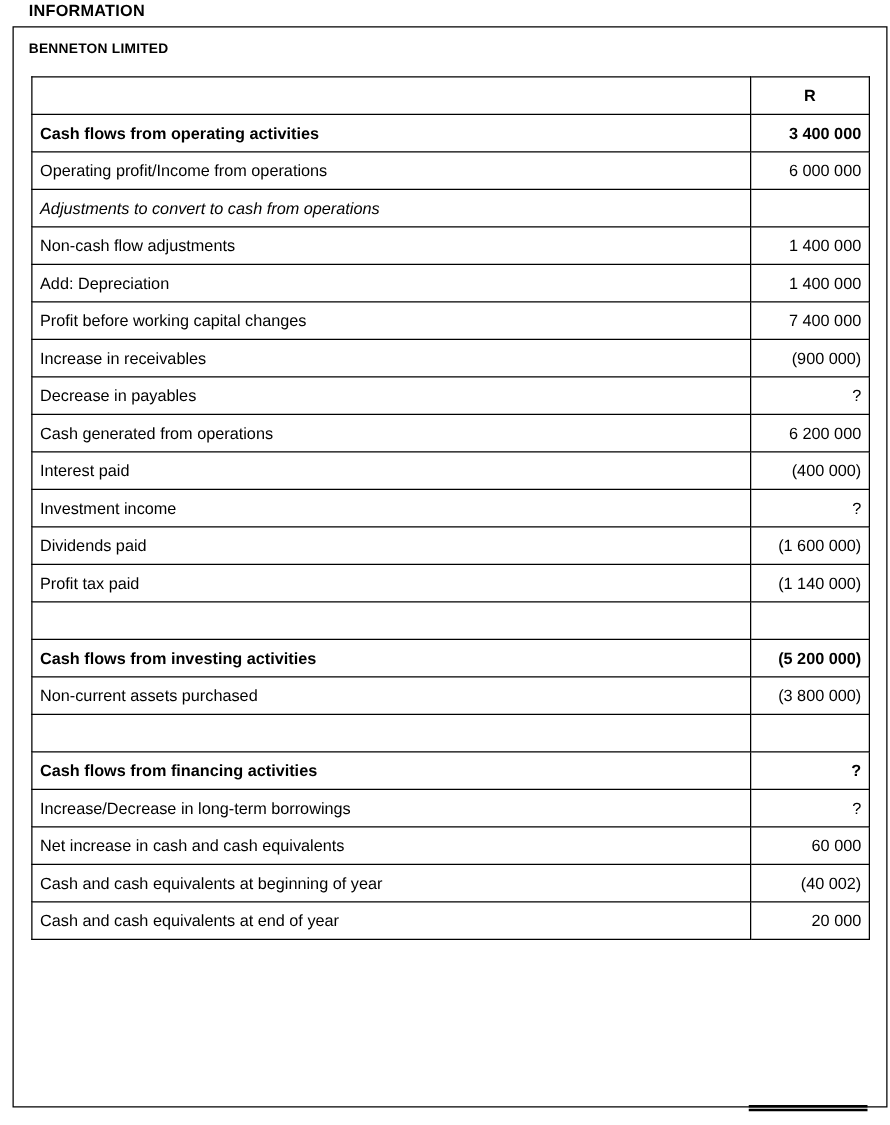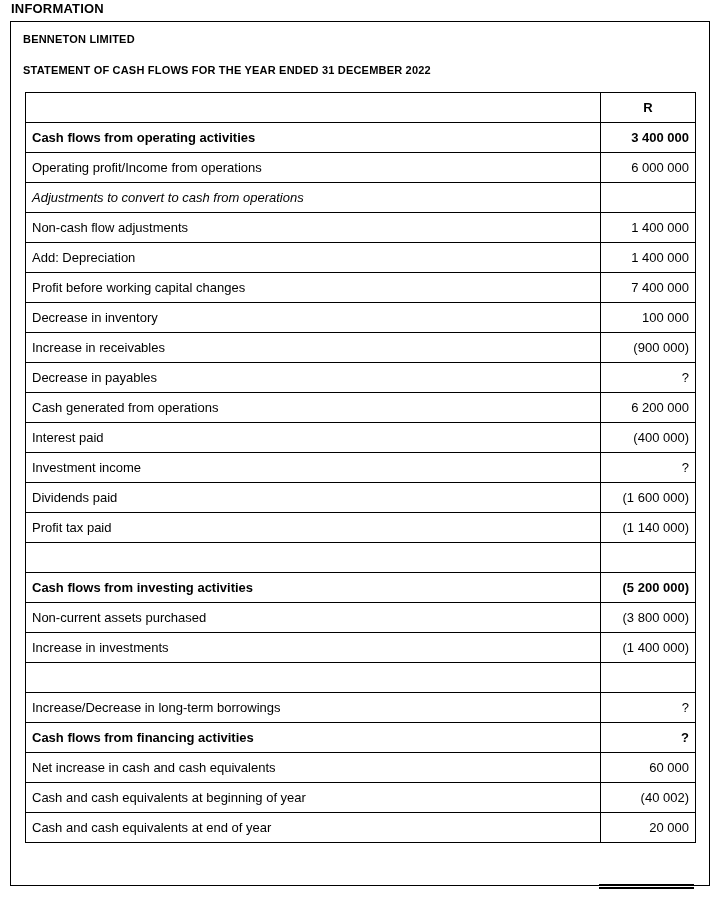--- a/index.html
+++ b/index.html
@@ -13,21 +13,21 @@
     height: 900px;
     font-family: "Liberation Sans", sans-serif;
     color: #000000;
     overflow: hidden;
     position: relative;
   }
 
   
   .info-caption {
     position: absolute;
-    left: 11px;
+    left: 23px;
     top: 1px;
     font-size: 13px;
     font-weight: bold;
     letter-spacing: 0.2px;
     line-height: 16px;
   }
 
   
   .doc-frame {
     position: absolute;
@@ -109,21 +109,20 @@
 </style>
 </head>
 <body>
 
 <div class="info-caption">INFORMATION</div>
 
 <div class="doc-frame">
 
   <div class="doc-heading">
     <div class="line heading-company">BENNETON LIMITED</div>
-    <div class="line heading-title">STATEMENT OF CASH FLOWS FOR THE YEAR ENDED 31 DECEMBER 2022</div>
   </div>
 
   <div class="cf-table-wrap">
     <table class="cf">
       <colgroup>
         <col class="c-label">
         <col class="c-amount">
       </colgroup>
       <tbody>
 
@@ -156,24 +155,20 @@
           <td class="label">Add: Depreciation</td>
           <td class="amount box-t box-b box-x">1 400 000</td>
         </tr>
 
         <tr>
           <td class="label">Profit before working capital changes</td>
           <td class="amount">7 400 000</td>
         </tr>
 
 
-        <tr>
-          <td class="label">Decrease in inventory</td>
-          <td class="amount box-t box-x">100 000</td>
-        </tr>
 
         <tr>
           <td class="label">Increase in receivables</td>
           <td class="amount box-x">(900 000)</td>
         </tr>
 
         <tr>
           <td class="label">Decrease in payables</td>
           <td class="amount center box-b box-x">?</td>
         </tr>
@@ -211,38 +206,34 @@
         <tr>
           <td class="label bold">Cash flows from investing activities</td>
           <td class="amount bold">(5 200 000)</td>
         </tr>
 
         <tr>
           <td class="label">Non-current assets purchased</td>
           <td class="amount box-t box-x">(3 800 000)</td>
         </tr>
 
-        <tr>
-          <td class="label">Increase in investments</td>
-          <td class="amount box-b box-x">(1 400 000)</td>
-        </tr>
 
         <tr>
           <td class="label"></td>
           <td class="amount"></td>
         </tr>
 
         <tr>
+          <td class="label bold">Cash flows from financing activities</td>
+          <td class="amount bold center">?</td>
+        </tr>
+
+        <tr>
           <td class="label">Increase/Decrease in long-term borrowings</td>
           <td class="amount center box-t box-b box-x">?</td>
-        </tr>
-
-        <tr>
-          <td class="label bold">Cash flows from financing activities</td>
-          <td class="amount bold center">?</td>
         </tr>
 
         <tr>
           <td class="label">Net increase in cash and cash equivalents</td>
           <td class="amount">60 000</td>
         </tr>
 
         <tr>
           <td class="label">Cash and cash equivalents at beginning of year</td>
           <td class="amount">(40 002)</td>

